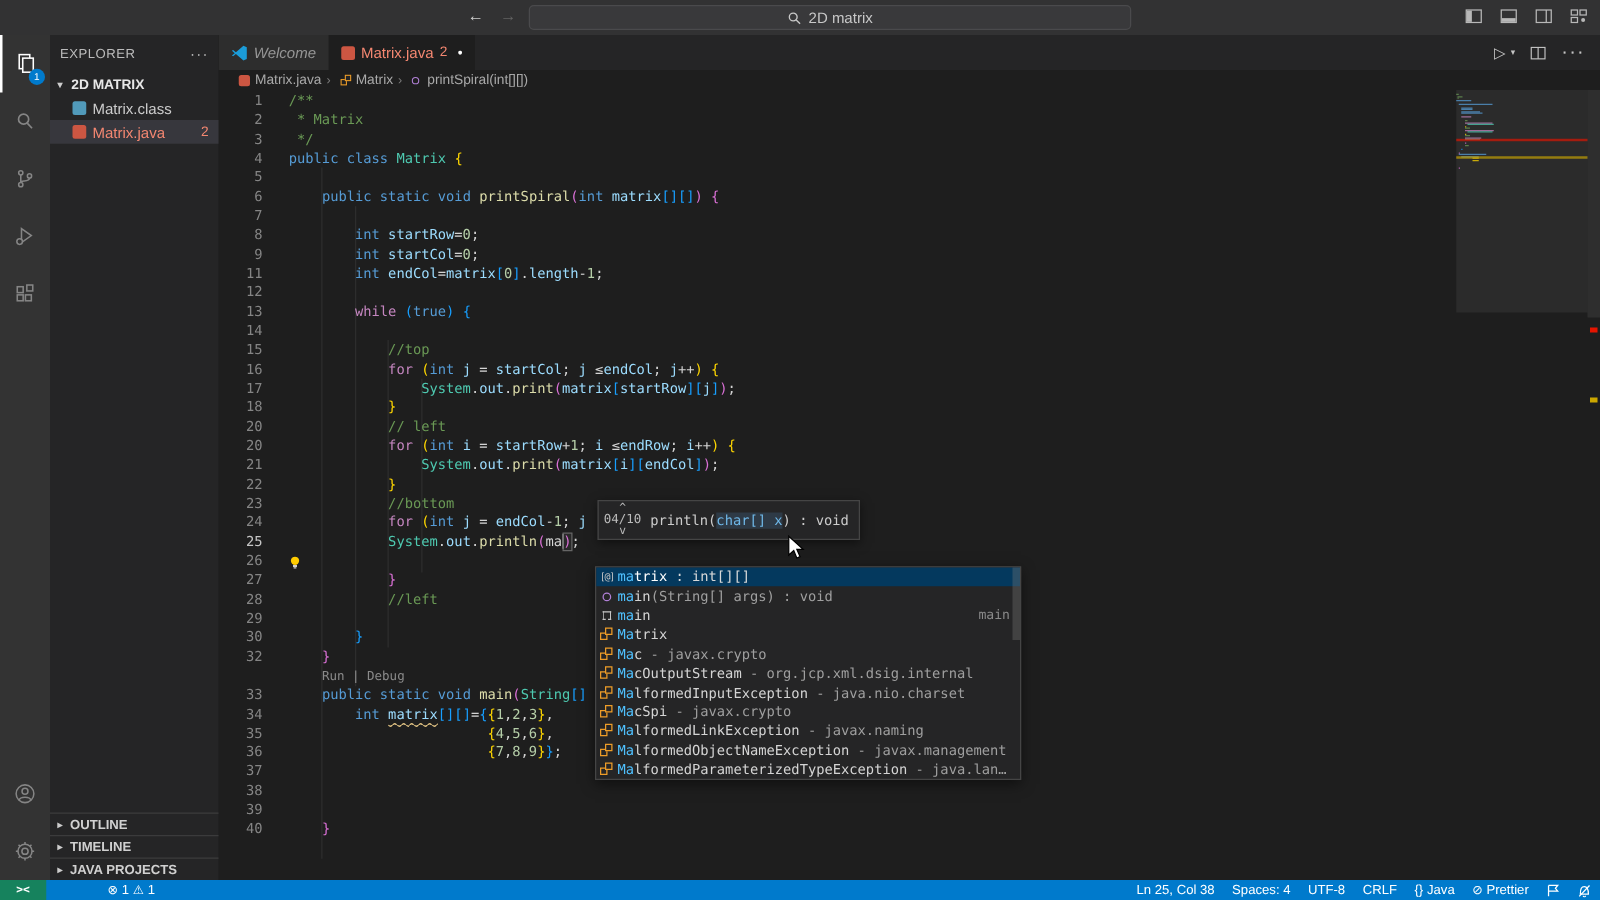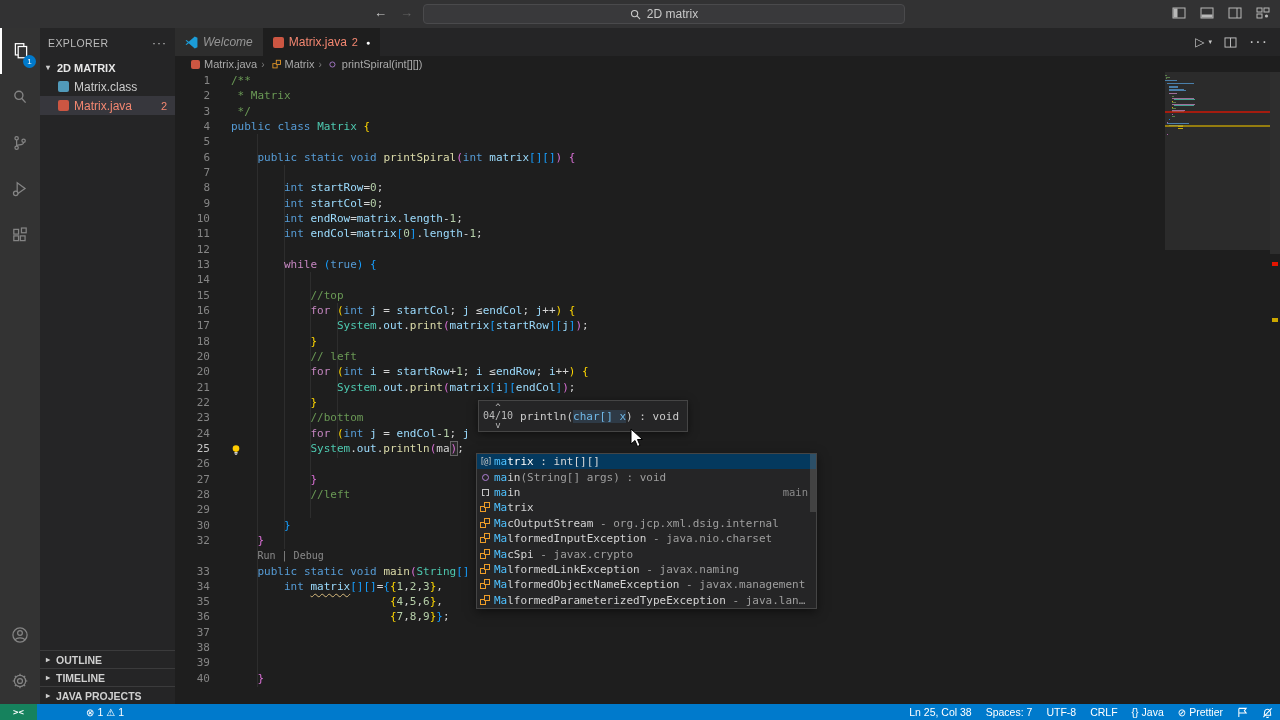--- a/index.html
+++ b/index.html
@@ -324,24 +324,20 @@
               <span class="gut">7</span>
               <span class="ccontent"></span>
             </div>
             <div class="crow">
               <span class="gut">8</span>
               <span class="ccontent"><span class="tk-pl">        </span><span class="tk-kw">int</span><span class="tk-pl"> </span><span class="tk-va">startRow</span><span class="tk-pl">=</span><span class="tk-nu">0</span><span class="tk-pl">;</span></span>
             </div>
             <div class="crow">
               <span class="gut">9</span>
               <span class="ccontent"><span class="tk-pl">        </span><span class="tk-kw">int</span><span class="tk-pl"> </span><span class="tk-va">startCol</span><span class="tk-pl">=</span><span class="tk-nu">0</span><span class="tk-pl">;</span></span>
-            </div>
-            <div class="crow">
-              <span class="gut">10</span>
-              <span class="ccontent"><span class="tk-pl">        </span><span class="tk-kw">int</span><span class="tk-pl"> </span><span class="tk-va">endRow</span><span class="tk-pl">=</span><span class="tk-va">matrix</span><span class="tk-pl">.</span><span class="tk-va">length</span><span class="tk-pl">-</span><span class="tk-nu">1</span><span class="tk-pl">;</span></span>
             </div>
             <div class="crow">
               <span class="gut">11</span>
               <span class="ccontent"><span class="tk-pl">        </span><span class="tk-kw">int</span><span class="tk-pl"> </span><span class="tk-va">endCol</span><span class="tk-pl">=</span><span class="tk-va">matrix</span><span class="tk-b3">[</span><span class="tk-nu">0</span><span class="tk-b3">]</span><span class="tk-pl">.</span><span class="tk-va">length</span><span class="tk-pl">-</span><span class="tk-nu">1</span><span class="tk-pl">;</span></span>
             </div>
             <div class="crow">
               <span class="gut">12</span>
               <span class="ccontent"></span>
             </div>
             <div class="crow">
@@ -511,20 +507,21 @@
           </div>
           <div class="ph-sig"><span>println(</span><span class="ph-param">char[] x</span><span>) : void</span></div>
         </div>
 
         <div class="suggest">
           <div>
               <div class="srow sel"><span class="ic ic-field">[@]</span><span class="slabel"><span class="match">ma</span>trix<span class="sdetail"> : int[][]</span></span></div>
               <div class="srow"><span class="ic ic-method"><i></i></span><span class="slabel"><span class="match">ma</span>in<span class="sdetail">(String[] args) : void</span></span></div>
               <div class="srow"><span class="ic ic-snippet"><i></i></span><span class="slabel"><span class="match">ma</span>in<span class="sdetail"></span></span><span class="sright">main</span></div>
               <div class="srow"><span class="ic ic-class"><i></i><i></i></span><span class="slabel"><span class="match">Ma</span>trix<span class="sdetail"></span></span></div>
+              <div class="srow"><span class="ic ic-class"><i></i><i></i></span><span class="slabel"><span class="match">Ma</span>c<span class="sdetail"> - javax.crypto</span></span></div>
               <div class="srow"><span class="ic ic-class"><i></i><i></i></span><span class="slabel"><span class="match">Ma</span>cOutputStream<span class="sdetail"> - org.jcp.xml.dsig.internal</span></span></div>
               <div class="srow"><span class="ic ic-class"><i></i><i></i></span><span class="slabel"><span class="match">Ma</span>lformedInputException<span class="sdetail"> - java.nio.charset</span></span></div>
               <div class="srow"><span class="ic ic-class"><i></i><i></i></span><span class="slabel"><span class="match">Ma</span>cSpi<span class="sdetail"> - javax.crypto</span></span></div>
               <div class="srow"><span class="ic ic-class"><i></i><i></i></span><span class="slabel"><span class="match">Ma</span>lformedLinkException<span class="sdetail"> - javax.naming</span></span></div>
               <div class="srow"><span class="ic ic-class"><i></i><i></i></span><span class="slabel"><span class="match">Ma</span>lformedObjectNameException<span class="sdetail"> - javax.management</span></span></div>
               <div class="srow"><span class="ic ic-class"><i></i><i></i></span><span class="slabel"><span class="match">Ma</span>lformedParameterizedTypeException<span class="sdetail"> - java.lan…</span></span></div>
             </div>
           <div class="sthumb"></div>
         </div>
 
@@ -540,21 +537,21 @@
         <span>&gt;&lt;</span>
       </div>
     <div class="sb-item sb-problems">
       <span class="glyph">⊗</span>
       <span>1</span>
       <span class="glyph">⚠</span>
       <span>1</span>
     </div>
     <div class="sb-right">
       <div class="sb-item">Ln 25, Col 38</div>
-      <div class="sb-item">Spaces: 7</div>
+      <div class="sb-item">Spaces: 4</div>
       <div class="sb-item">UTF-8</div>
       <div class="sb-item">CRLF</div>
       <div class="sb-item">
         <span>{}</span>
         <span>Java</span>
       </div>
       <div class="sb-item">
         <span class="glyph">⊘</span>
         <span>Prettier</span>
       </div>

